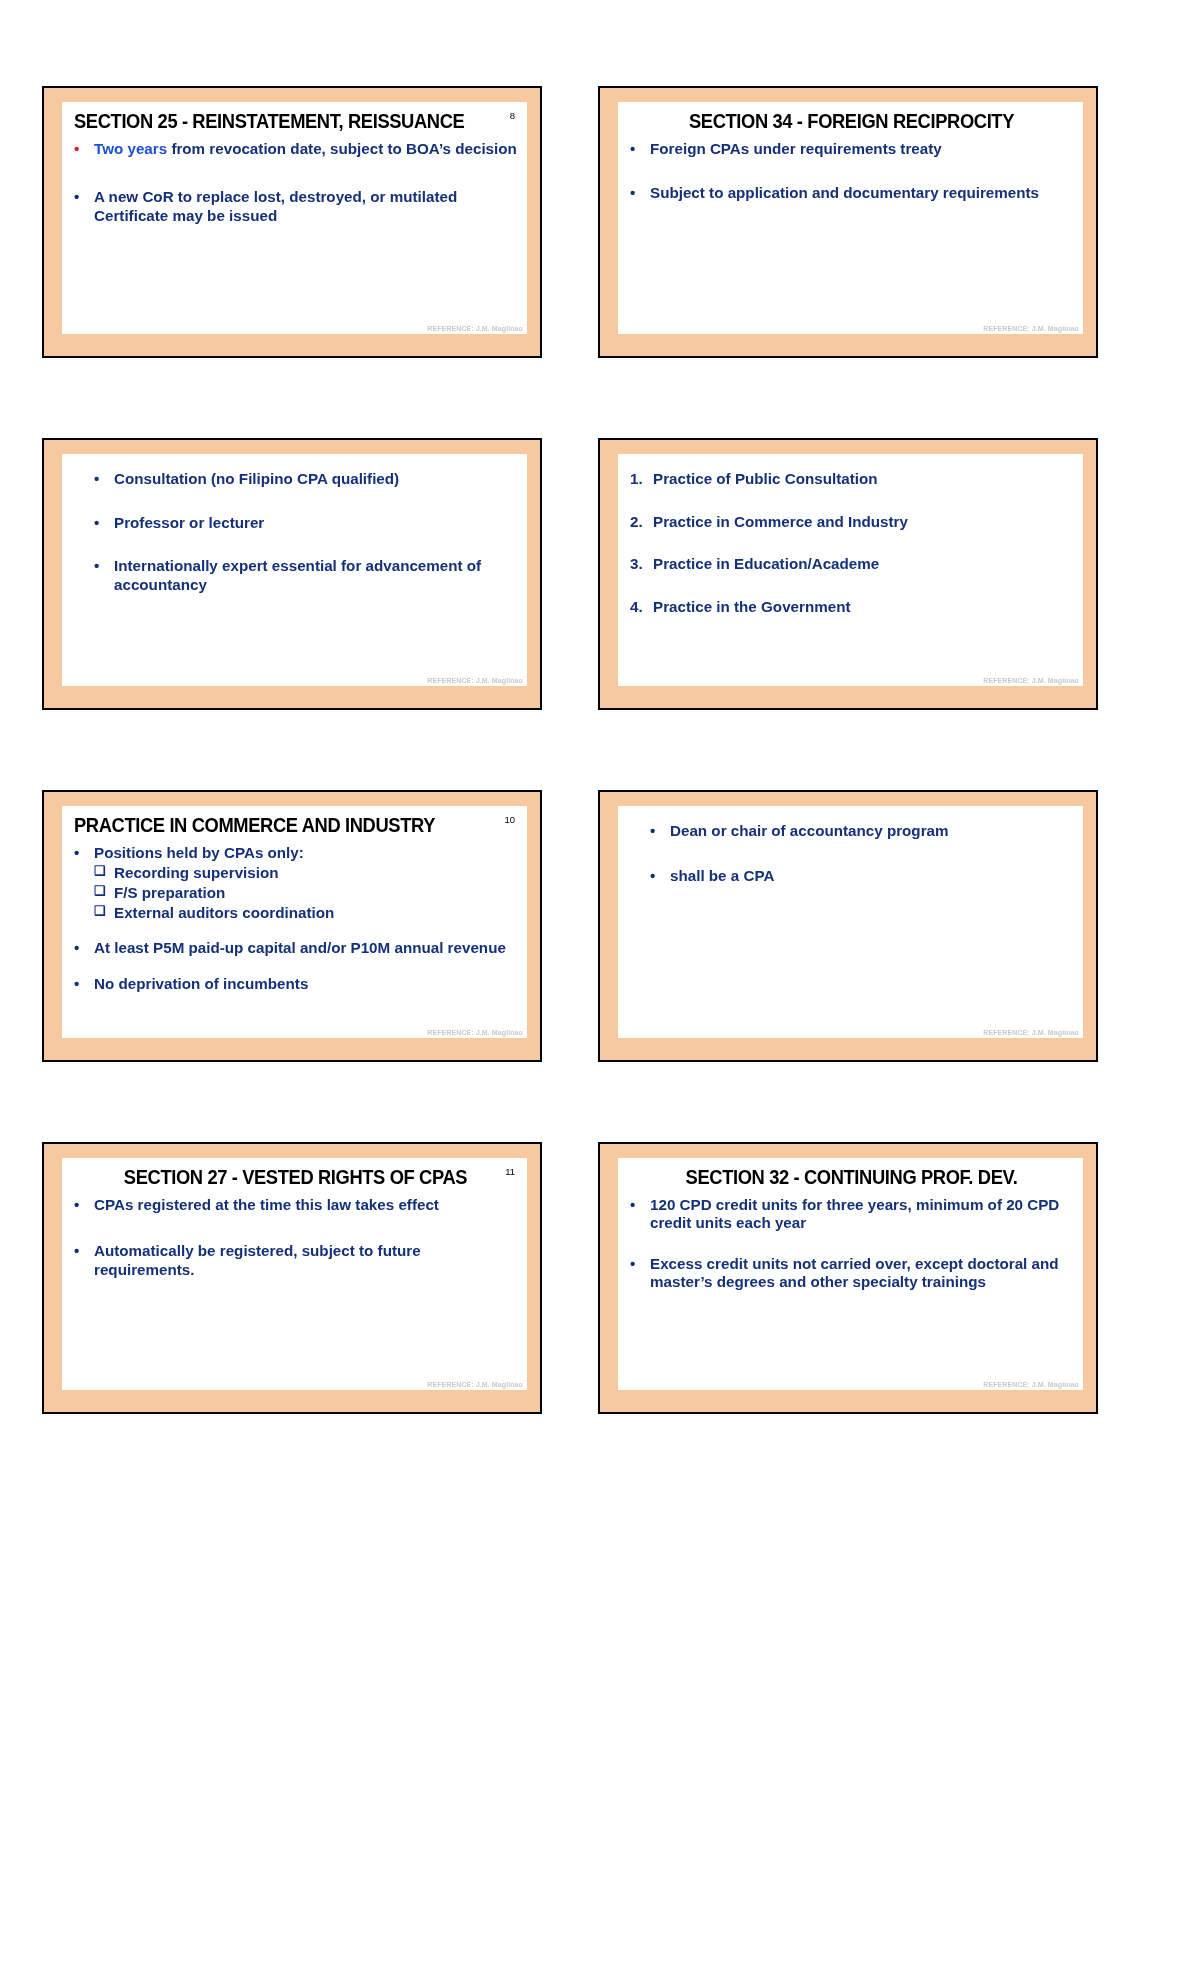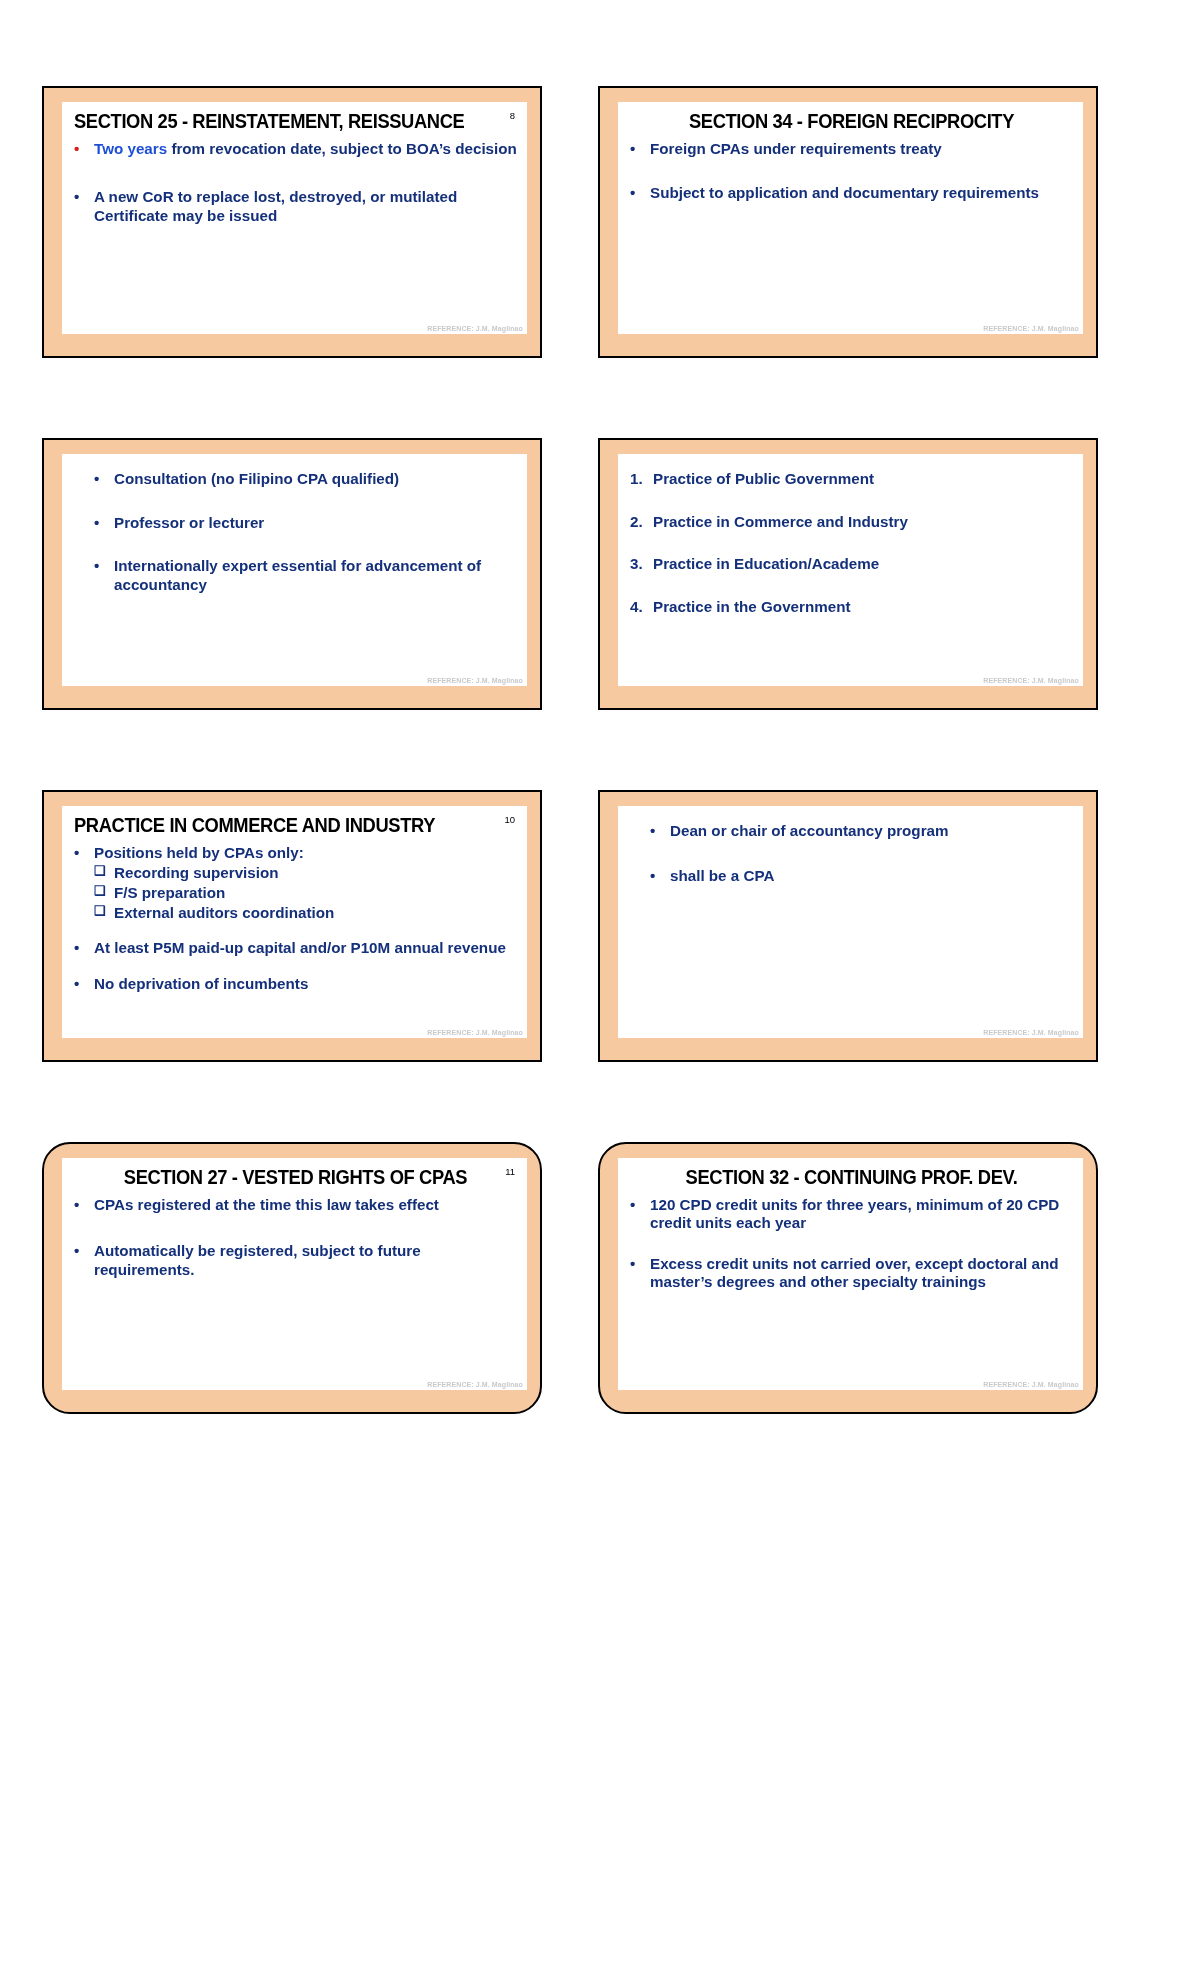--- a/index.html
+++ b/index.html
@@ -43,21 +43,21 @@
     width: 500px;
     background: #f7c9a0;
     border: 2.5px solid #000000;
     box-sizing: border-box;
     padding: 14px 13px 22px 18px;
   }
 
   .slide.h-a { height: 272px; }
   .slide.h-b { height: 272px; }
   .slide.h-c { height: 272px; }
-  .slide.h-d { height: 272px; border-radius: 28px; }
+  .slide.h-d { height: 272px; }
 
   
   .canvas {
     position: relative;
     width: 100%;
     height: 100%;
     background: #ffffff;
     box-sizing: border-box;
     padding: 9px 10px 4px 12px;
     overflow: hidden;
@@ -230,21 +230,21 @@
           </ul>
           <div class="reference">REFERENCE: J.M. Maglinao</div>
         </div>
       </div>
 
       <div class="slide h-b">
         <div class="canvas">
           <ul class="body-list">
             <li class="bullet-item first">
               <span class="bullet-mark num">1.</span>
-              <span class="bullet-text">Practice of Public Government</span>
+              <span class="bullet-text">Practice of Public Consultation</span>
             </li>
             <li class="bullet-item" style="margin-top:24px">
               <span class="bullet-mark num">2.</span>
               <span class="bullet-text">Practice in Commerce and Industry</span>
             </li>
             <li class="bullet-item" style="margin-top:24px">
               <span class="bullet-mark num">3.</span>
               <span class="bullet-text">Practice in Education/Academe</span>
             </li>
             <li class="bullet-item" style="margin-top:24px">

